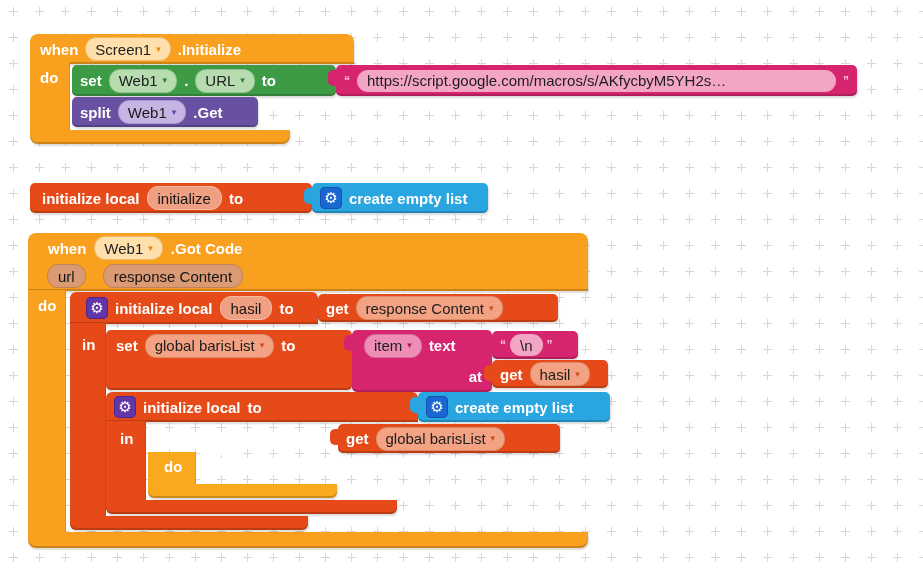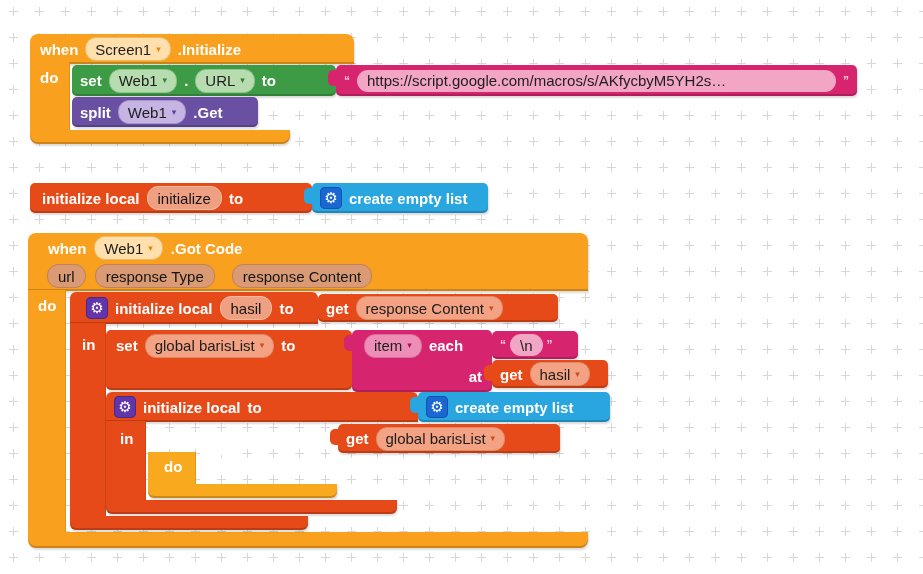--- a/index.html
+++ b/index.html
@@ -921,21 +921,20 @@
     <div style="display:flex;align-items:center;gap:8px;height:30px;padding-left:20px">
       <span class="lbl">when</span>
       <span class="dd dd-cream">
         <span>Web1</span>
         <span class="caret">▾</span>
       </span>
       <span class="lbl">.Got Code</span>
     </div>
     <div style="display:flex;align-items:center;height:26px;padding-left:19px">
       <span class="pill pp">url</span>
-      <span class="pill pp" style="margin-left:9px">response Type</span>
       <span class="pill pp" style="margin-left:17px">response Content</span>
     </div>
   </div>
   <div class="bar spine orange" style="left:28px;top:290px;width:38px;height:243px;padding:7px 0 0 10px">
     <span class="lbl">do</span>
   </div>
   <div class="bar orange rb" style="left:28px;top:532px;width:560px;height:16px"></div>
 
   <div class="b red" style="left:70px;top:292px;width:248px;height:32px;border-radius:6px 6px 0 0;padding-left:16px">
     <span class="gear gp">⚙</span>
@@ -965,21 +964,21 @@
       <span class="lbl">to</span>
     </div>
   </div>
 
   <div class="bar magenta r plug" style="left:352px;top:330px;width:140px;height:62px;position:absolute">
     <div style="display:flex;align-items:center;gap:7px;height:31px;padding-left:12px">
       <span class="dd dd-pink">
         <span>item</span>
         <span class="caret">▾</span>
       </span>
-      <span class="lbl">each</span>
+      <span class="lbl">text</span>
     </div>
     <span class="lbl splitrow2">at</span>
   </div>
 
   <div class="b magenta r plug" style="left:492px;top:331px;width:86px;height:28px;gap:4px">
     <span class="q">“</span>
     <span class="strf">\n</span>
     <span class="q">”</span>
   </div>
 

